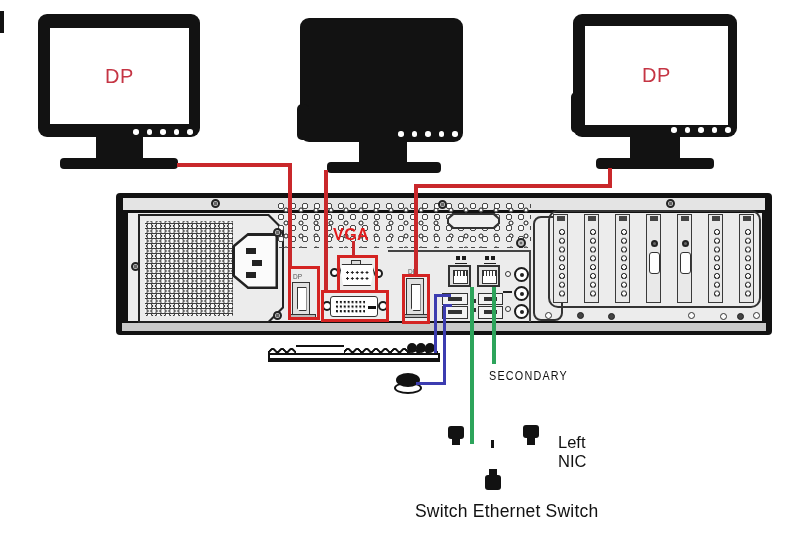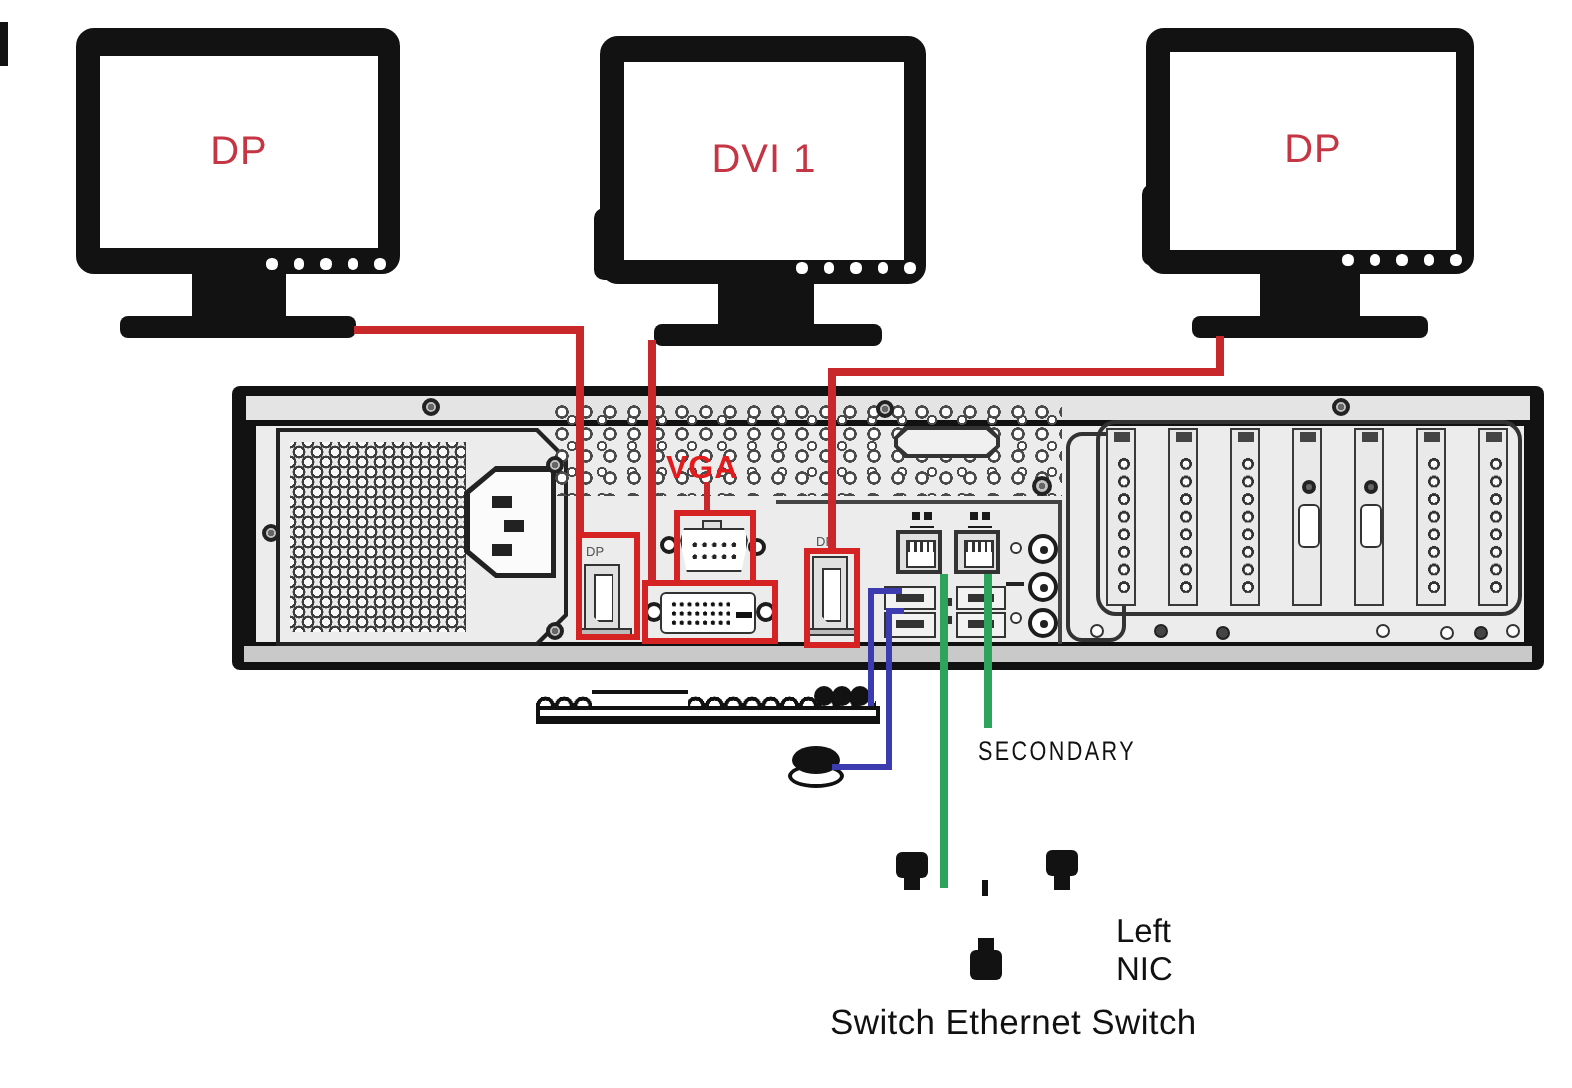--- a/index.html
+++ b/index.html
@@ -61,23 +61,20 @@
       <span class="dot"></span>
       <span class="dot"></span>
       <span class="dot"></span>
       <span class="dot"></span>
   </div>
   <div class="c blk" style="left:96px;top:137px;width:47px;height:22px"></div>
   <div class="c blk" style="left:60px;top:158px;width:118px;height:11px;border-radius:4px"></div>
 
   <div class="c bezel" style="left:300px;top:18px;width:163px;height:124px"></div>
   <div class="c blk" style="left:297px;top:104px;width:12px;height:36px;border-radius:5px"></div>
-  <div class="c screen" style="left:312px;top:31px;width:140px;height:99px">
-    <span class="mlabel">DVI 1</span>
-  </div>
   <div class="c dots" style="left:398px;top:131px">
     <span class="dot"></span>
       <span class="dot"></span>
       <span class="dot"></span>
       <span class="dot"></span>
       <span class="dot"></span>
   </div>
   <div class="c blk" style="left:359px;top:141px;width:48px;height:22px"></div>
   <div class="c blk" style="left:327px;top:162px;width:114px;height:11px;border-radius:4px"></div>
 
@@ -278,20 +275,20 @@
   <div class="c txt cond" style="left:489px;top:368px;font-size:13.5px">SECONDARY</div>
 
   <div class="c blk" style="left:448px;top:426px;width:16px;height:13px;border-radius:3px"></div>
   <div class="c blk" style="left:452px;top:438px;width:8px;height:7px"></div>
   <div class="c blk" style="left:523px;top:425px;width:16px;height:13px;border-radius:3px"></div>
   <div class="c blk" style="left:527px;top:437px;width:8px;height:8px"></div>
   <div class="c blk" style="left:491px;top:440px;width:3px;height:8px"></div>
   <div class="c blk" style="left:489px;top:469px;width:8px;height:7px"></div>
   <div class="c blk" style="left:485px;top:475px;width:16px;height:15px;border-radius:3px"></div>
 
-  <div class="c txt" style="left:558px;top:457px;font-size:16.5px;line-height:18.5px">
+  <div class="c txt" style="left:558px;top:433px;font-size:16.5px;line-height:18.5px">
     <span style="display:block">Left</span>
     <span style="display:block">NIC</span>
   </div>
 
   <div class="c txt" style="left:415px;top:501px;font-size:17.5px;letter-spacing:.2px">Switch Ethernet Switch</div>
 
 </div>
 
 </body></html>

